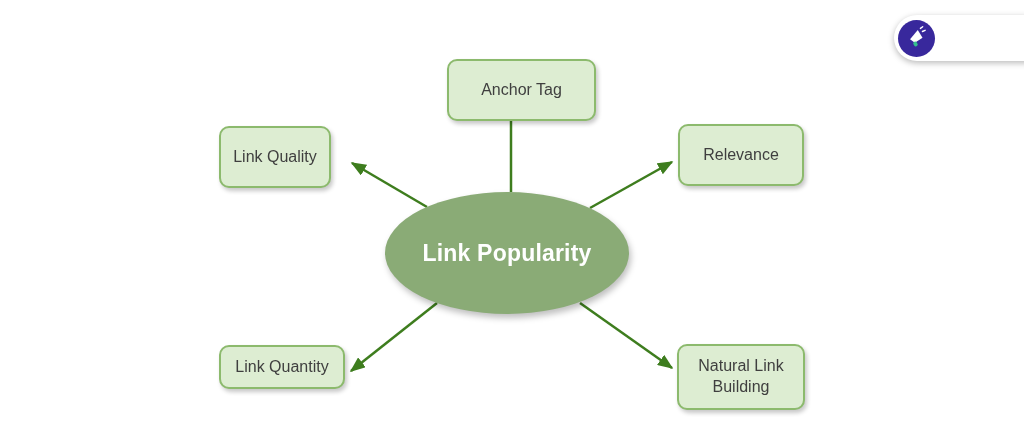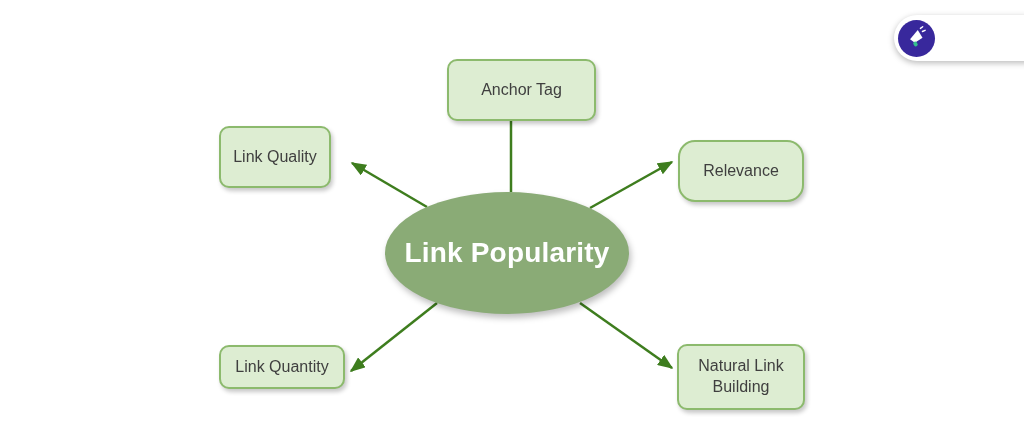--- a/index.html
+++ b/index.html
@@ -14,31 +14,31 @@
     background:var(--node-fill,#ddedd2);
     border:2px solid var(--node-border,#8cba6d);
     border-radius:10px;
     display:flex;align-items:center;justify-content:center;text-align:center;
     color:var(--node-text,#3f3f3f);
     font-size:16px;line-height:1.3;padding:4px 8px;
     box-shadow:2px 3px 4px rgba(0,0,0,0.22);
   }
   #node-anchor-tag          {left:447px;top:13px; width:149px;height:62px;margin-top:46px;}
   #node-link-quality        {left:219px;top:126px;width:112px;height:62px;}
-  #node-relevance           {left:678px;top:140px;width:126px;height:62px;border-radius:17px;}
+  #node-relevance           {left:678px;top:124px;width:126px;height:62px;}
   #node-link-quantity       {left:219px;top:345px;width:126px;height:44px;}
   #node-natural-link-building{left:677px;top:344px;width:128px;height:66px;}
 
   .center-ellipse{
     position:absolute;left:385px;top:192px;width:244px;height:122px;
     background:var(--center-fill,#8aab76);
     border-radius:50%;
     display:flex;align-items:center;justify-content:center;
     color:var(--center-text,#ffffff);
-    font-weight:bold;font-size:28px;letter-spacing:0.2px;
+    font-weight:bold;font-size:23px;letter-spacing:0.2px;
     box-shadow:2px 4px 6px rgba(0,0,0,0.25);
   }
 
   
   svg.arrows{position:absolute;left:0;top:0;pointer-events:none;}
   svg.arrows line{stroke:var(--arrow,#3e7d1e);stroke-width:2.5;}
   svg.arrows marker path{fill:var(--arrow,#3e7d1e);}
 
   
   .logo{

